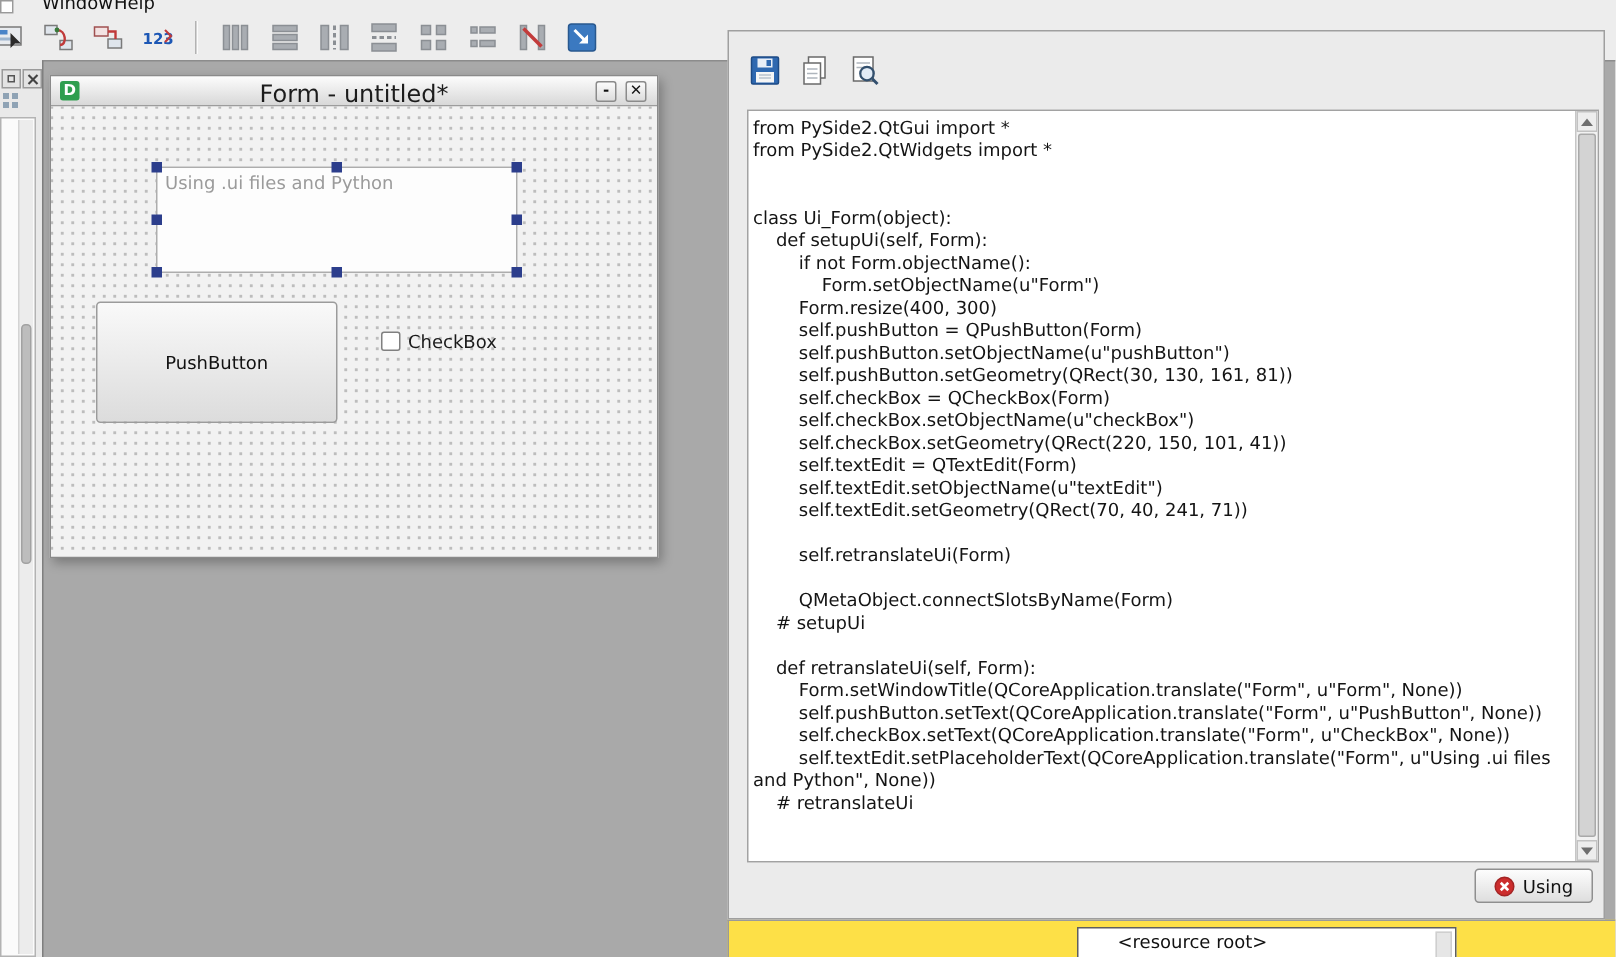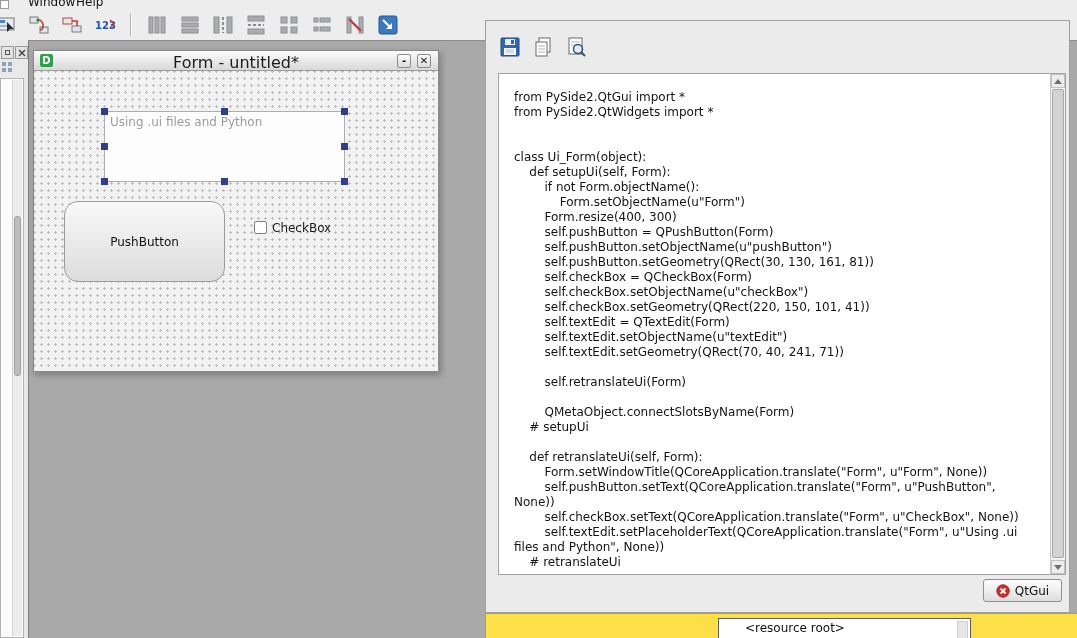--- a/index.html
+++ b/index.html
@@ -54,41 +54,41 @@
 
   .w-textedit { position: absolute; left: 70px; top: 40px; width: 241px; height: 71px;
                 background: #fdfdfd; border: 1px solid #adadad; }
   .w-textedit .ph { padding: 3px 5px; color: #9b9b9b; font-size: 12px; }
   .handle { position: absolute; width: 7px; height: 7px; background: #2c3e8c; }
   .h-tl { left: -4px; top: -4px; }      .h-tm { left: calc(50% - 4px); top: -4px; }      .h-tr { right: -4px; top: -4px; }
   .h-ml { left: -4px; top: calc(50% - 4px); }                                            .h-mr { right: -4px; top: calc(50% - 4px); }
   .h-bl { left: -4px; bottom: -4px; }   .h-bm { left: calc(50% - 4px); bottom: -4px; }   .h-br { right: -4px; bottom: -4px; }
 
   .w-pushbutton { position: absolute; left: 30px; top: 130px; width: 161px; height: 81px;
-                  background: linear-gradient(#f9f9f9, #dcdcdc); border: 1px solid #9b9b9b; border-radius: 14px;
+                  background: linear-gradient(#f9f9f9, #dcdcdc); border: 1px solid #9b9b9b; border-radius: 3px;
                   display: flex; align-items: center; justify-content: center; font-size: 12px; color: #111; }
   .w-checkbox { position: absolute; left: 220px; top: 150px; width: 101px; height: 41px;
                 display: flex; gap: 5px; }
   .cb-ind { width: 13px; height: 13px; background: #fff; border: 1px solid #808080; border-radius: 2px; }
 
   
   .resource-panel { position: absolute; left: 485px; top: 613px; width: 592px; height: 42px;
                     background: #fde047; border-top: 1px solid #9a9a9a; border-left: 1px solid #9a9a9a; }
   .resource-list { position: absolute; left: 232px; top: 4px; width: 253px; height: 22px; background: #fff; border: 1px solid #5f5f5f; }
   .resource-item { padding: 2px 0 0 26px; font-size: 12px; color: #111; white-space: nowrap; }
   .resource-scroll { position: absolute; right: 2px; top: 2px; bottom: 0; width: 11px; background: #e6e6e6; border: 1px solid #cfcfcf; }
 
   
   .code-dialog { position: absolute; left: 485px; top: 20px; width: 585px; height: 593px;
                  background: #ebebeb; border: 1px solid #9f9f9f; }
   .cd-toolbar { position: absolute; left: 12px; top: 14px; display: flex; gap: 9px; }
   .cd-tb-btn { width: 24px; height: 24px; display: flex; align-items: center; justify-content: center; }
   .cd-code { position: absolute; left: 12px; top: 52px; width: 568px; height: 502px; background: #fff;
              border: 1px solid #a2a2a2; overflow: hidden; }
-  .cd-code pre { margin: 12px; padding: 4px 20px 4px 3px; font-family: "DejaVu Sans", "Liberation Sans", sans-serif;
+  .cd-code pre { margin: 0; padding: 4px 20px 4px 3px; font-family: "DejaVu Sans", "Liberation Sans", sans-serif;
                  font-size: 12px; line-height: 15px; white-space: pre-wrap; color: #141414; }
   .cd-vscroll { position: absolute; top: 0; right: 0; bottom: 0; width: 15px; background: #f2f2f2; border-left: 1px solid #c6c6c6; }
   .sb-btn { position: absolute; left: 0; width: 14px; height: 14px; background: #ededed; border: 1px solid #c2c2c2;
             display: flex; align-items: center; justify-content: center; }
   .sb-btn.up { top: 0; } .sb-btn.down { bottom: 0; }
   .arr-up { width: 0; height: 0; border-left: 4px solid transparent; border-right: 4px solid transparent; border-bottom: 5px solid #6e6e6e; }
   .arr-down { width: 0; height: 0; border-left: 4px solid transparent; border-right: 4px solid transparent; border-top: 5px solid #6e6e6e; }
   .sb-thumb { position: absolute; left: 1px; width: 12px; top: 15px; bottom: 16px; background: #d3d3d3;
               border: 1px solid #a9a9a9; border-radius: 2px; }
   .cd-close { position: absolute; right: 7px; bottom: 10px; width: 79px; height: 23px;
@@ -335,17 +335,17 @@
         </div>
       </div>
     </div>
 
     <div class="cd-close">
       <svg width="14" height="14">
         <circle cx="7" cy="7" r="6.2" fill="#cc2d2d" stroke="#a32424"></circle>
         <line x1="4.5" y1="4.5" x2="9.5" y2="9.5" stroke="#ffffff" stroke-width="1.8"></line>
         <line x1="9.5" y1="4.5" x2="4.5" y2="9.5" stroke="#ffffff" stroke-width="1.8"></line>
       </svg>
-      <span>QtGui</span>
+      <span>Using</span>
     </div>
   </div>
 
 </div>
 
 </body></html>

